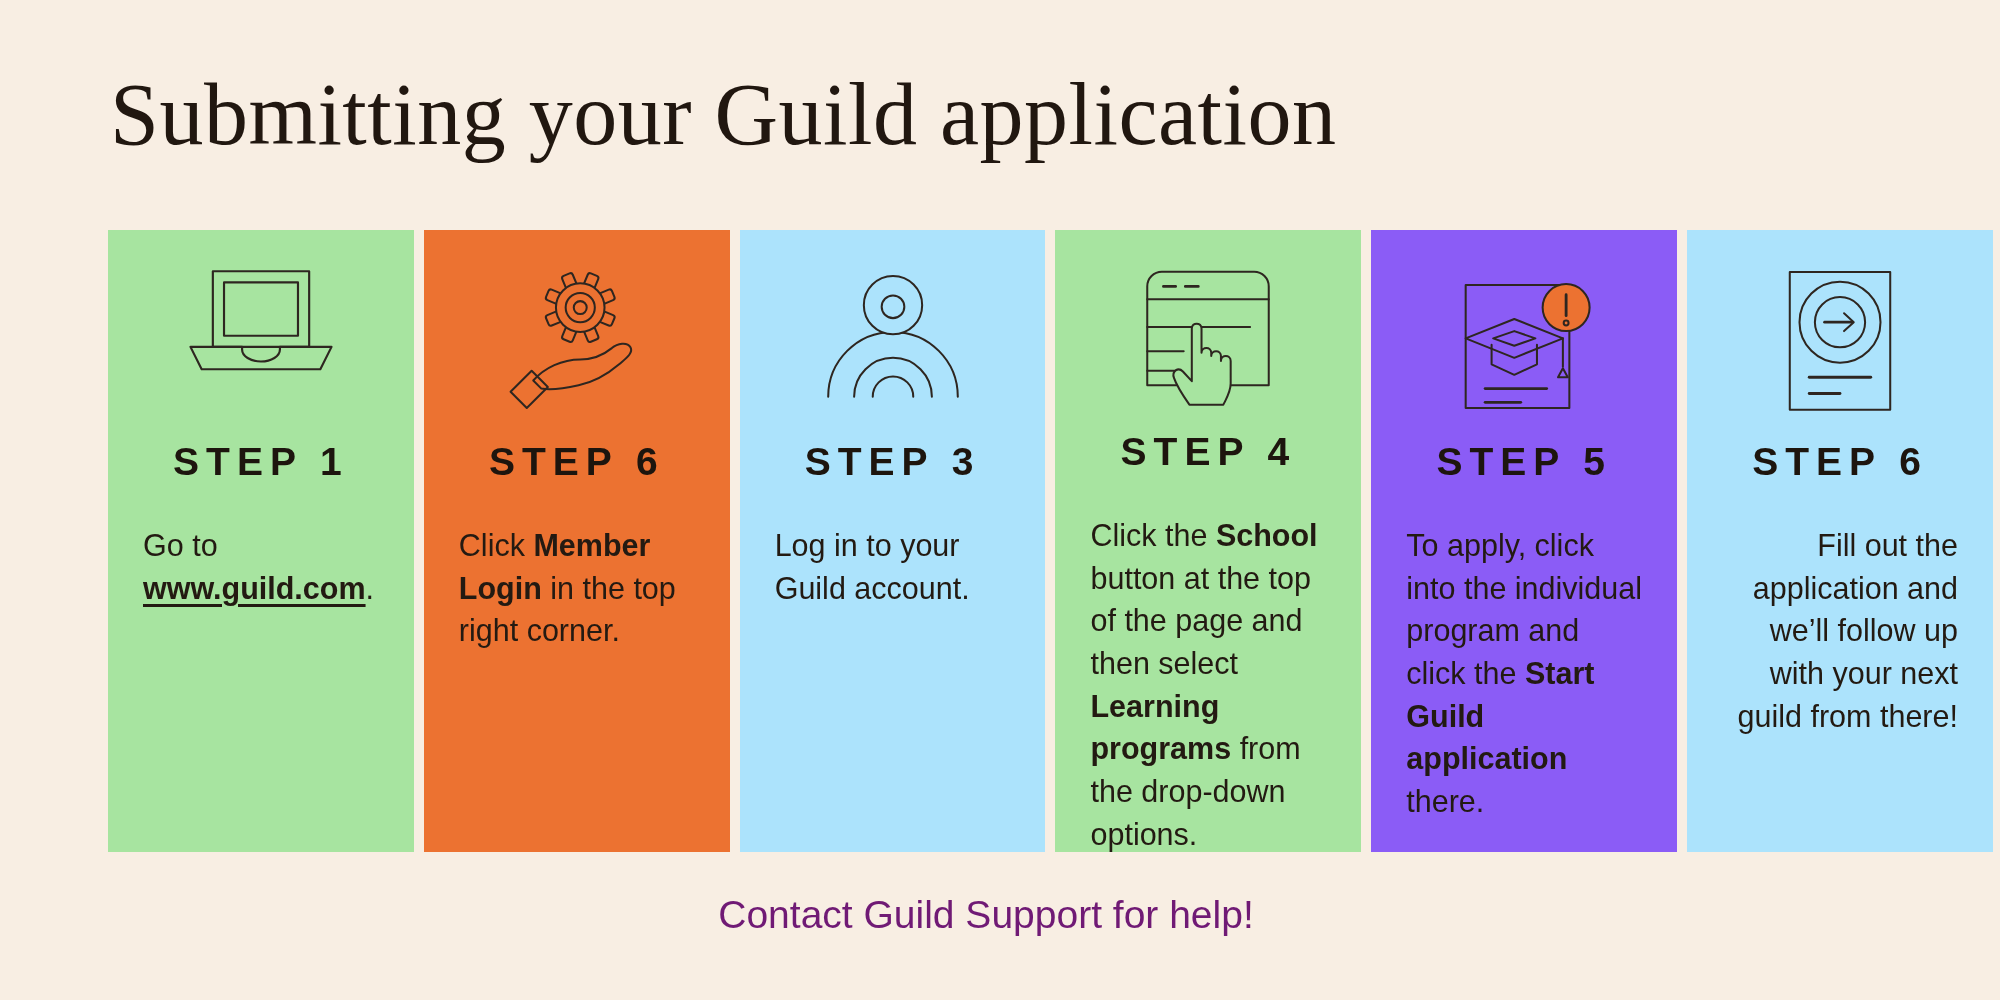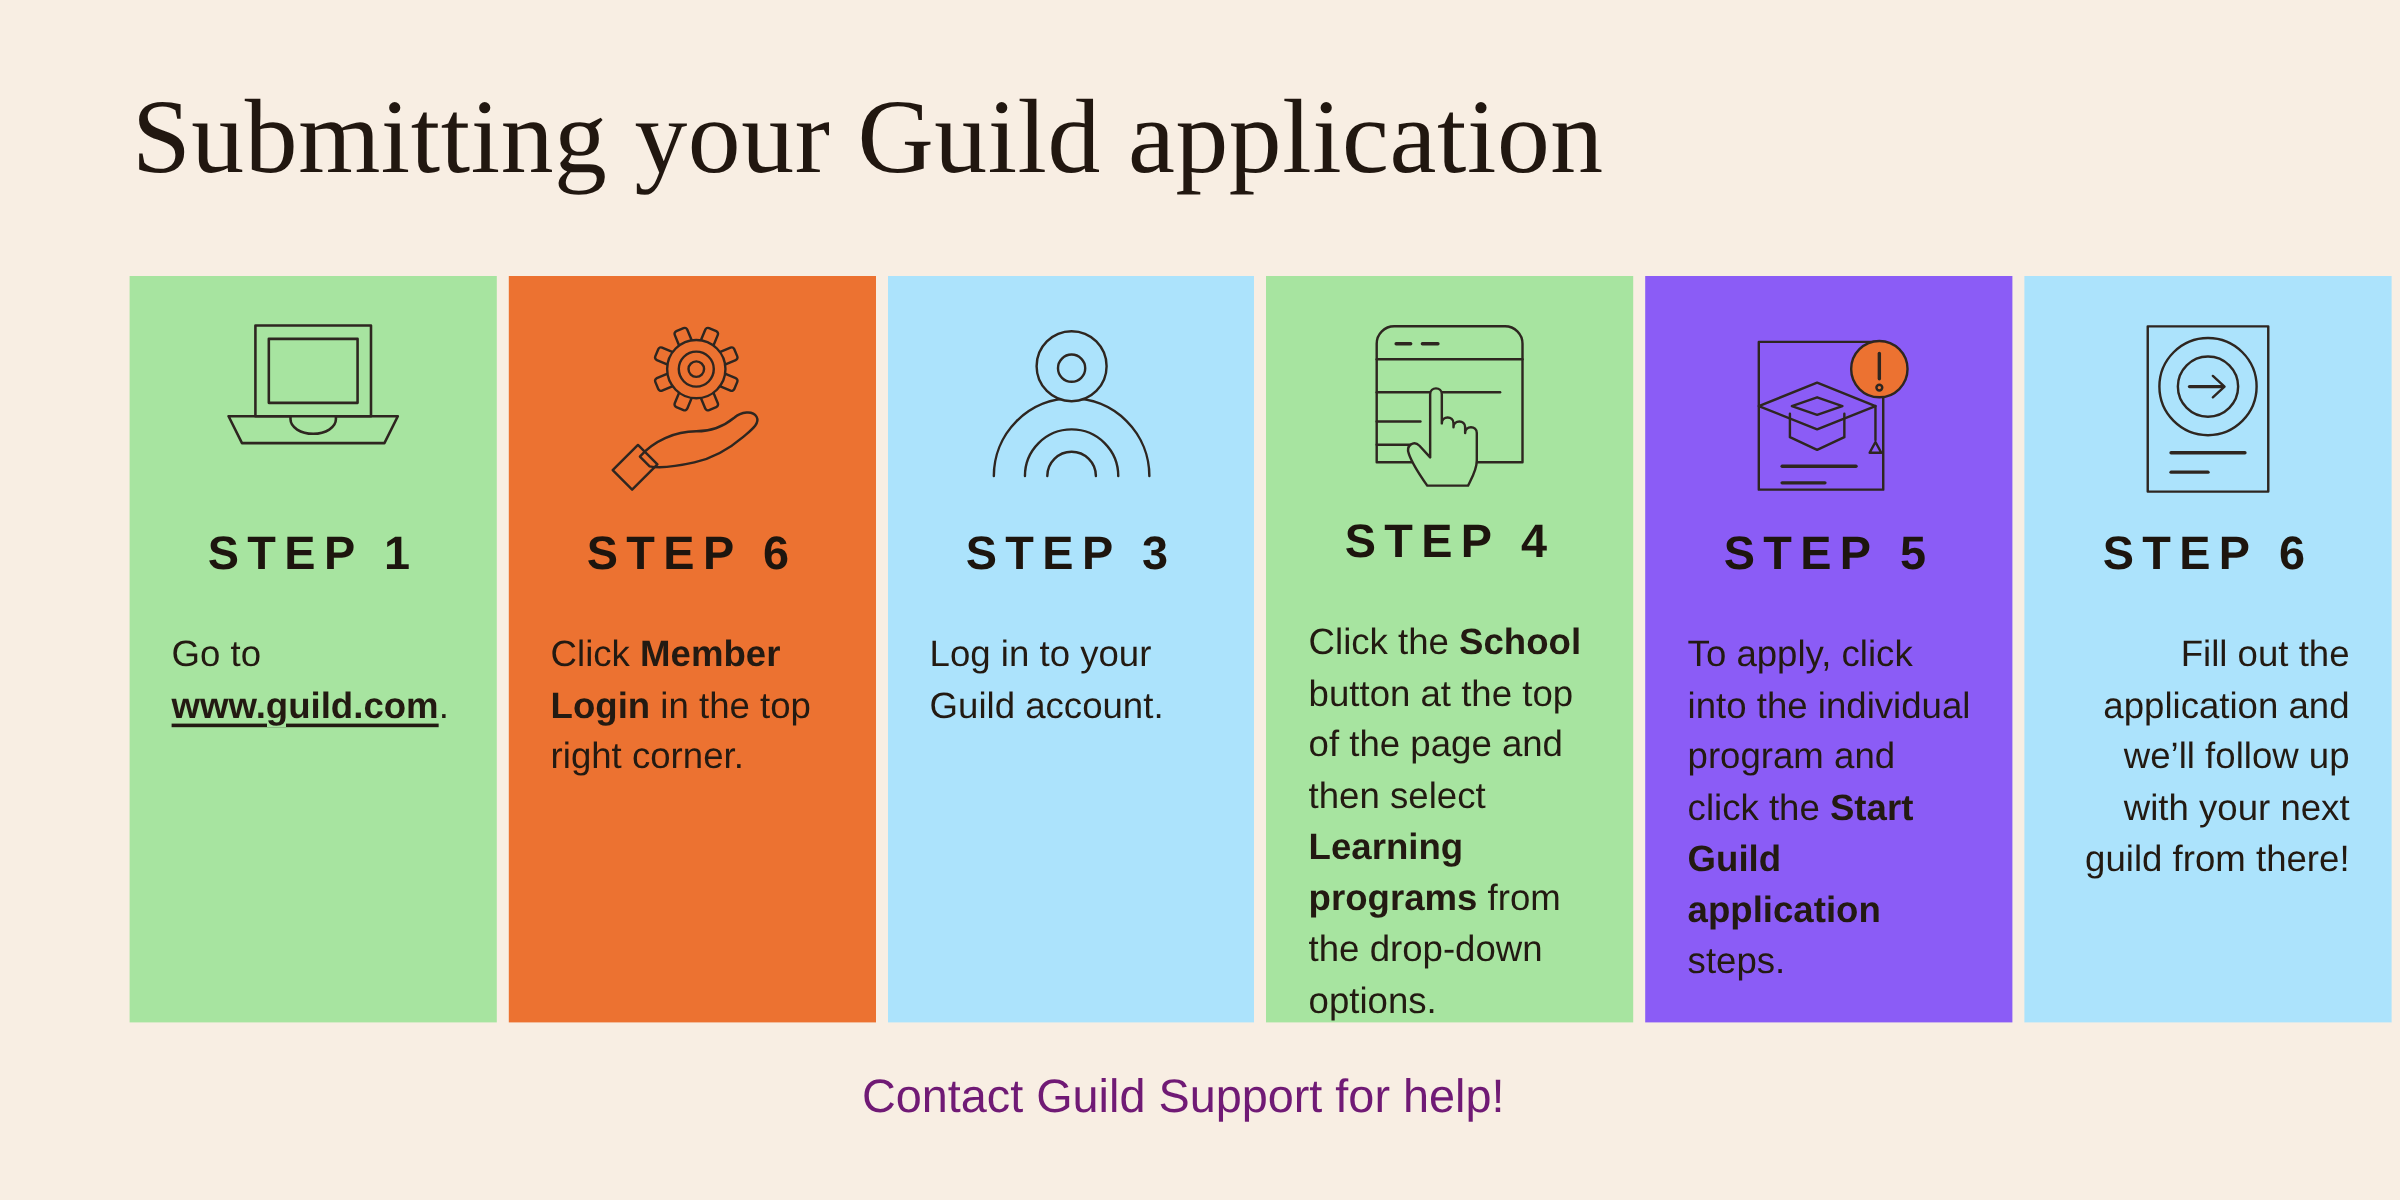--- a/index.html
+++ b/index.html
@@ -158,21 +158,21 @@
           <path class="ink" d="M148 98 V133"></path>
           <path class="ink" d="M148 135 L142 146 H154 Z"></path>
           <path class="ink-thick" d="M52 160 H128"></path>
           <path class="ink-thick" d="M52 177 H96"></path>
           <circle class="ink fill-orange" cx="152" cy="60" r="29"></circle>
           <path class="ink-thick" d="M152 44 V70"></path>
           <circle class="ink" cx="152" cy="79" r="3"></circle>
         </svg>
       </div>
       <h2 class="step">STEP 5</h2>
-      <p class="body"><span>To apply, click into the individual program and click the </span><b>Start Guild application</b><span> steps.</span></p>
+      <p class="body"><span>To apply, click into the individual program and click the </span><b>Start Guild application</b><span> there.</span></p>
     </section>
 
     <section class="card" style="background: rgb(172, 227, 252); text-align: right;">
       <div class="icon-wrap">
         <svg viewBox="0 0 200 200">
           <rect class="ink" x="38" y="16" width="124" height="170"></rect>
           <circle class="ink" cx="100" cy="78" r="50"></circle>
           <circle class="ink" cx="100" cy="78" r="31"></circle>
           <path class="ink-thick" d="M81 78 H115"></path>
           <path class="ink" d="M105 67 L117 78 L105 89"></path>

